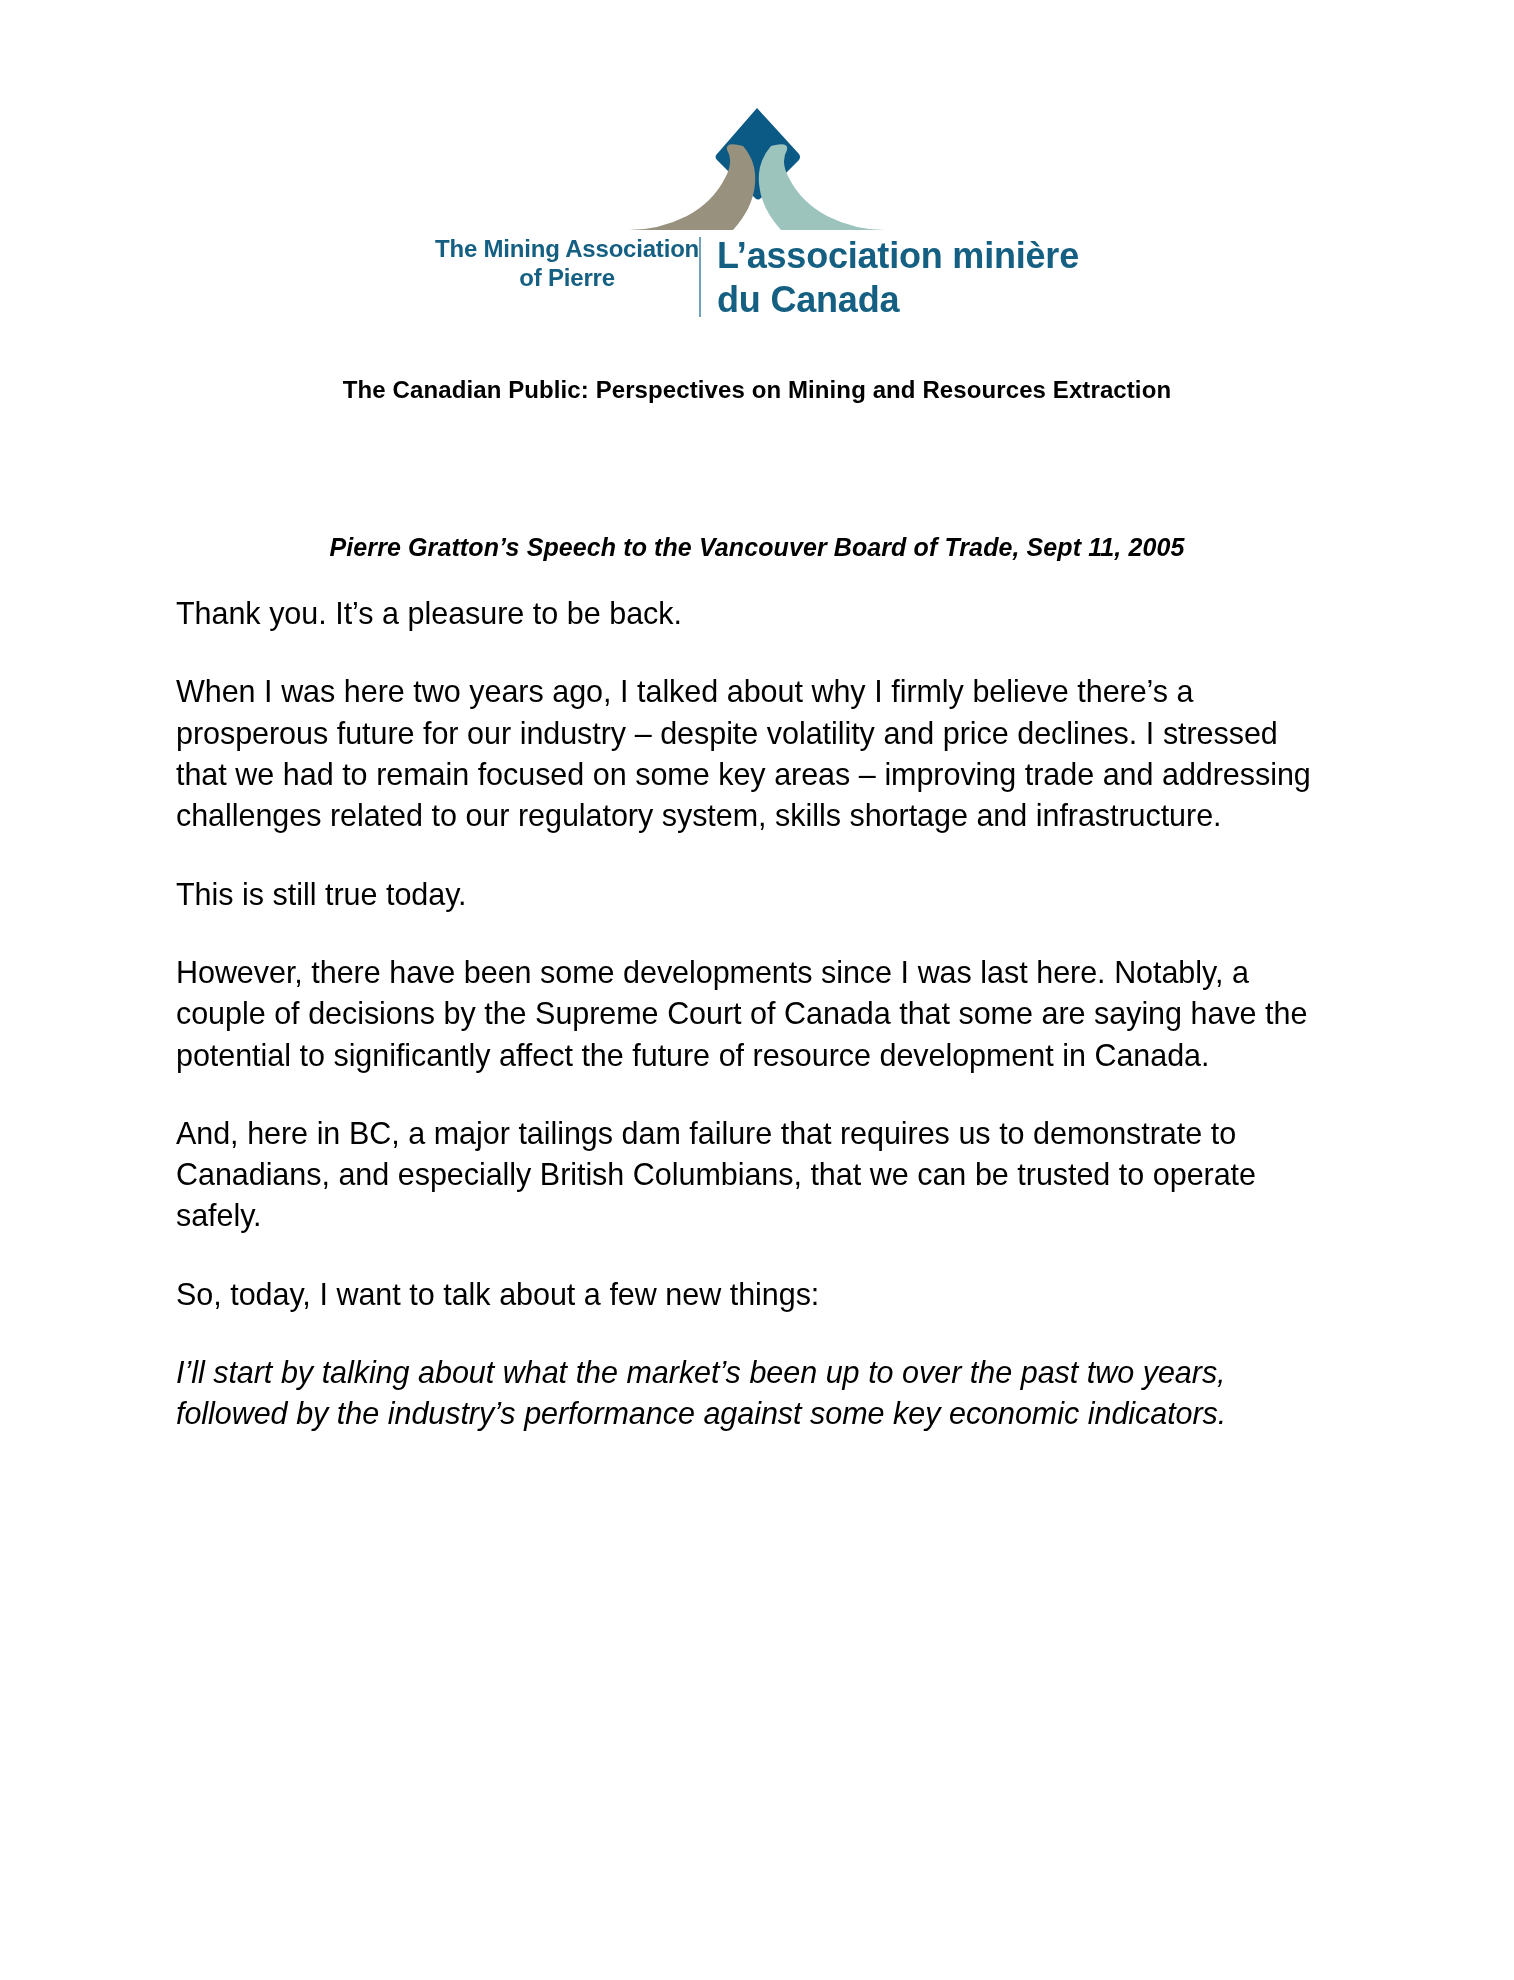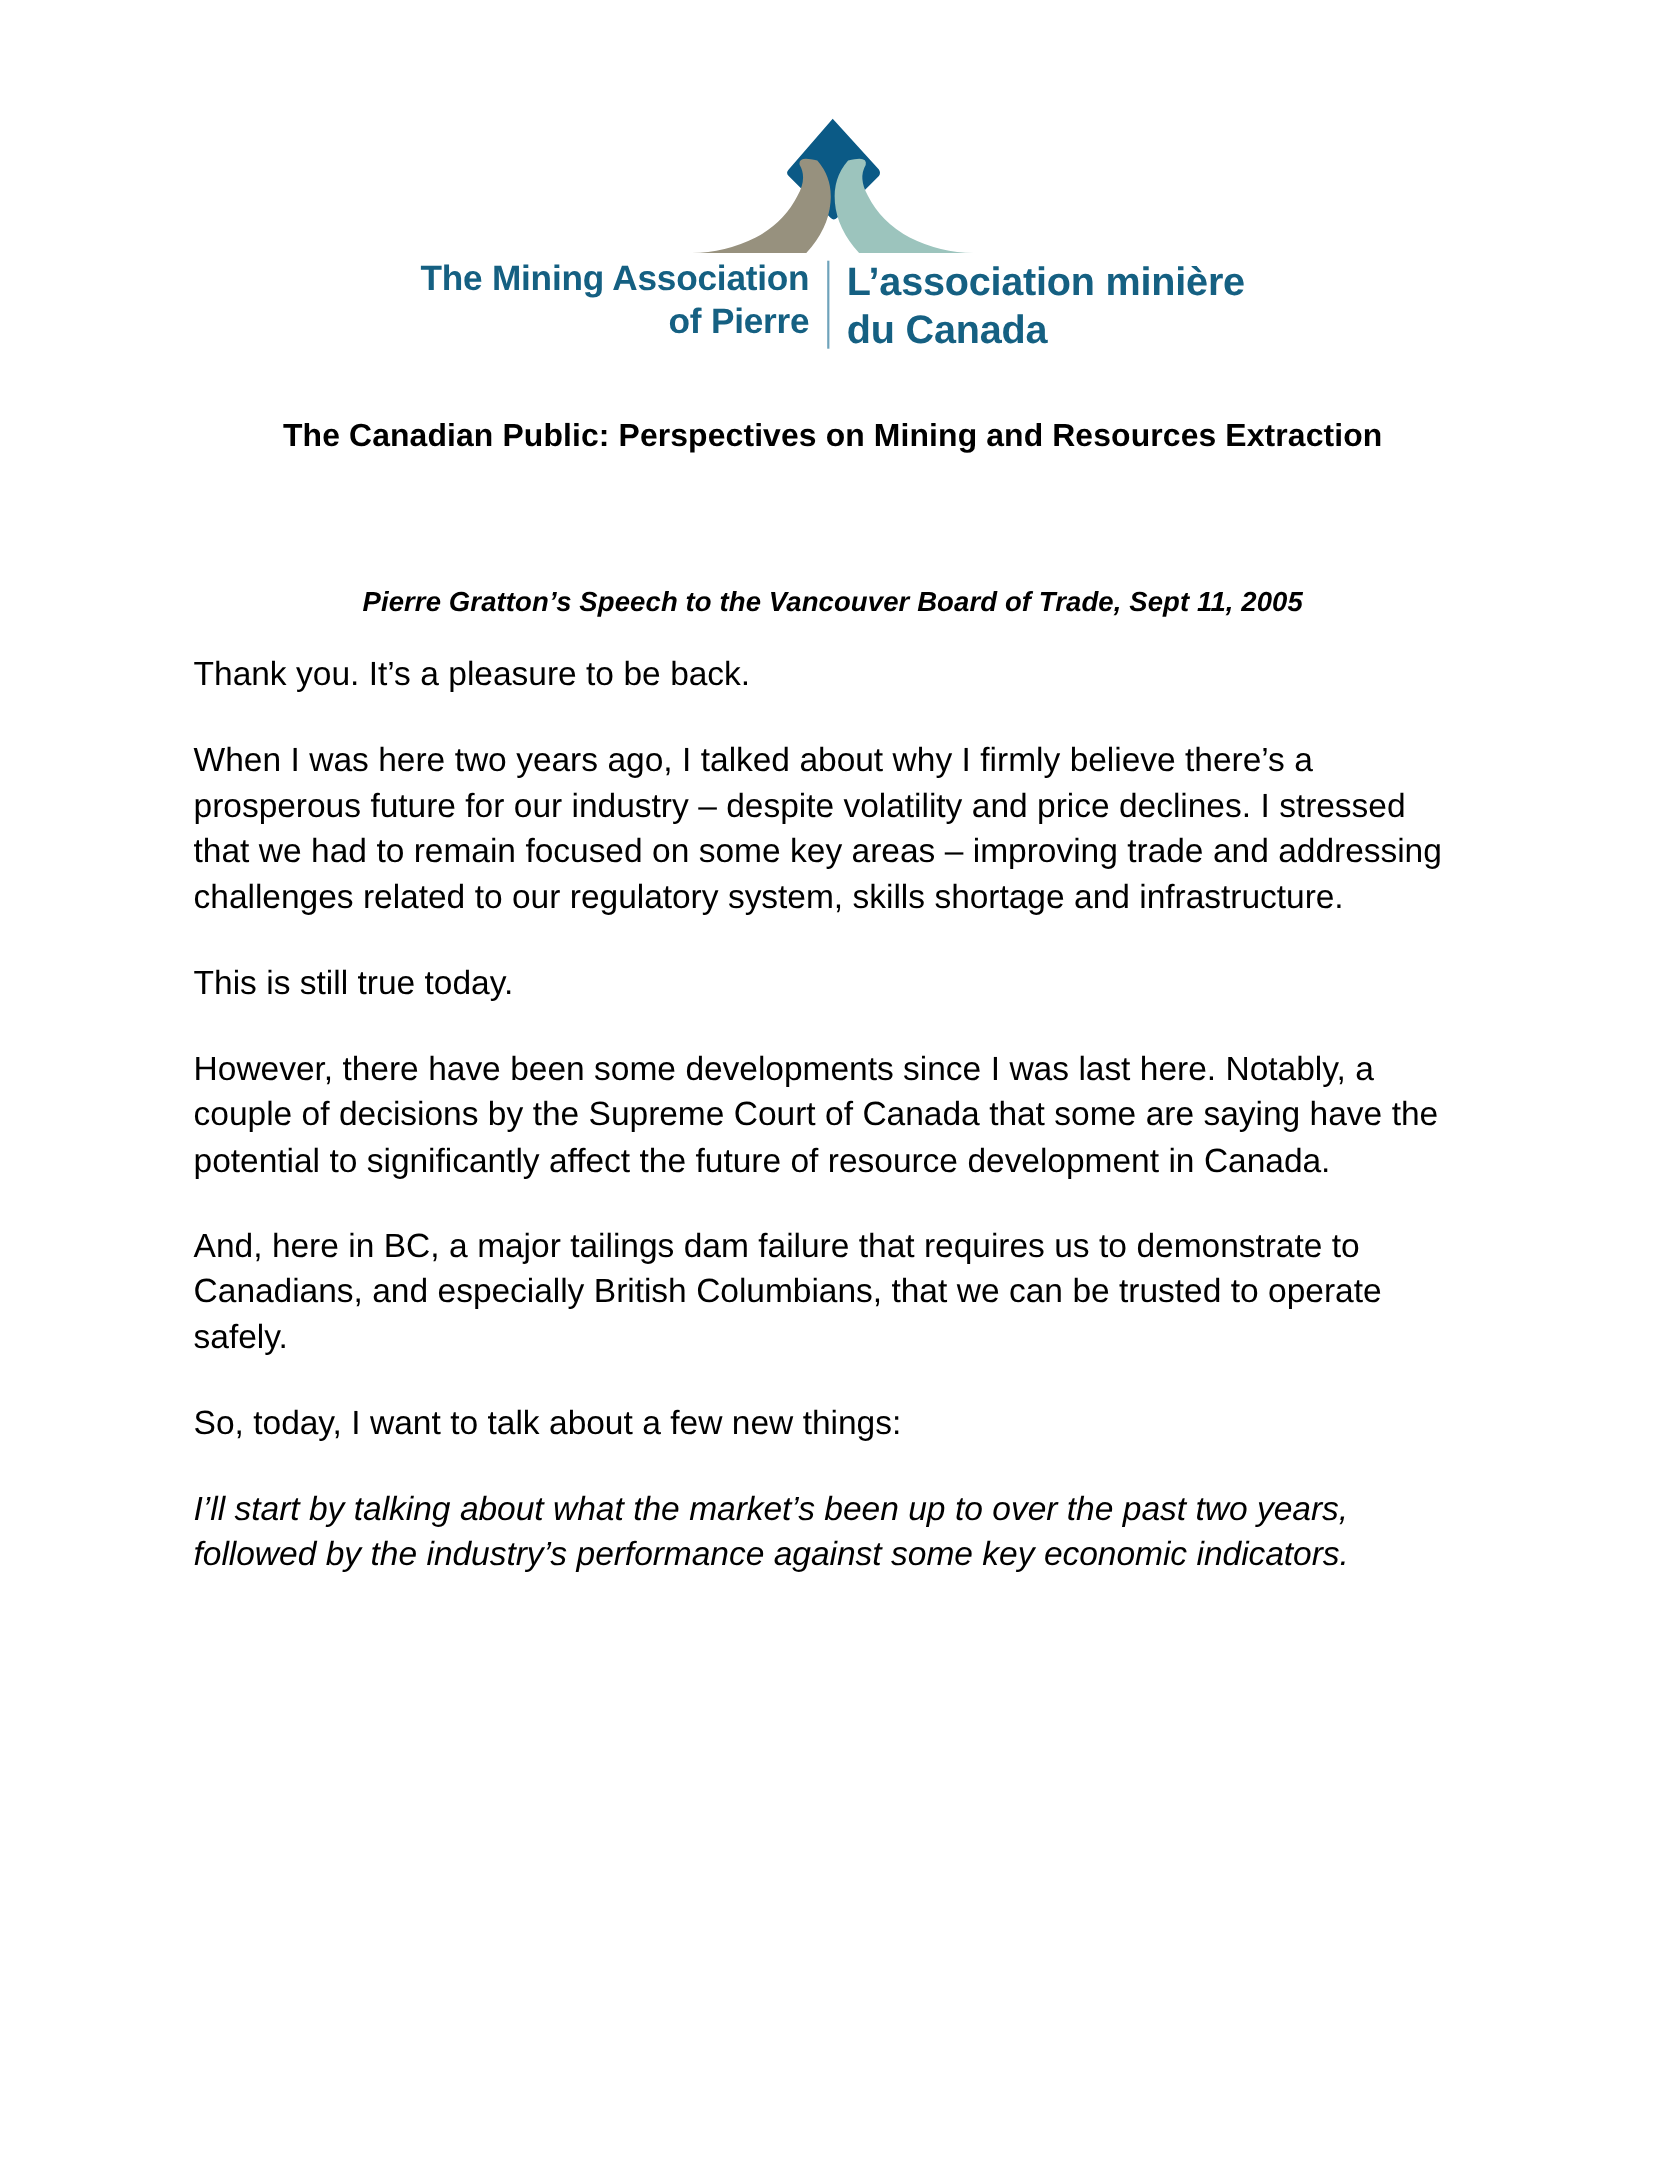--- a/index.html
+++ b/index.html
@@ -39,27 +39,26 @@
     display: block;
   }
   .logo-wordmark {
     display: flex;
     flex-direction: row;
     align-items: flex-start;
     margin-top: 4px;
     color: #1b6f96;
   }
   .wordmark-en {
-    text-align: right;
-    font-size: 32px;
+    text-align: center;
+    font-size: 24px;
     line-height: 1.22;
     font-weight: 600;
     letter-spacing: -0.2px;
     color: #156082;
-    padding-right: 16px;
   }
   .wordmark-divider {
     width: 2px;
     align-self: stretch;
     background: #6fa3bb;
     margin-top: 3px;
     margin-bottom: 5px;
   }
   .wordmark-fr {
     text-align: left;
@@ -72,21 +71,21 @@
   }
   .wordmark-line { white-space: nowrap; display: block; }
 
   
   .doc-title {
     position: absolute;
     top: 358px;
     left: 170px;
     width: 1174px;
     text-align: center;
-    font-size: 29px;
+    font-size: 24px;
     line-height: 1.32;
     font-weight: bold;
     letter-spacing: 0.1px;
   }
   .doc-subtitle {
     position: absolute;
     top: 512px;
     left: 170px;
     width: 1174px;
     text-align: center;

